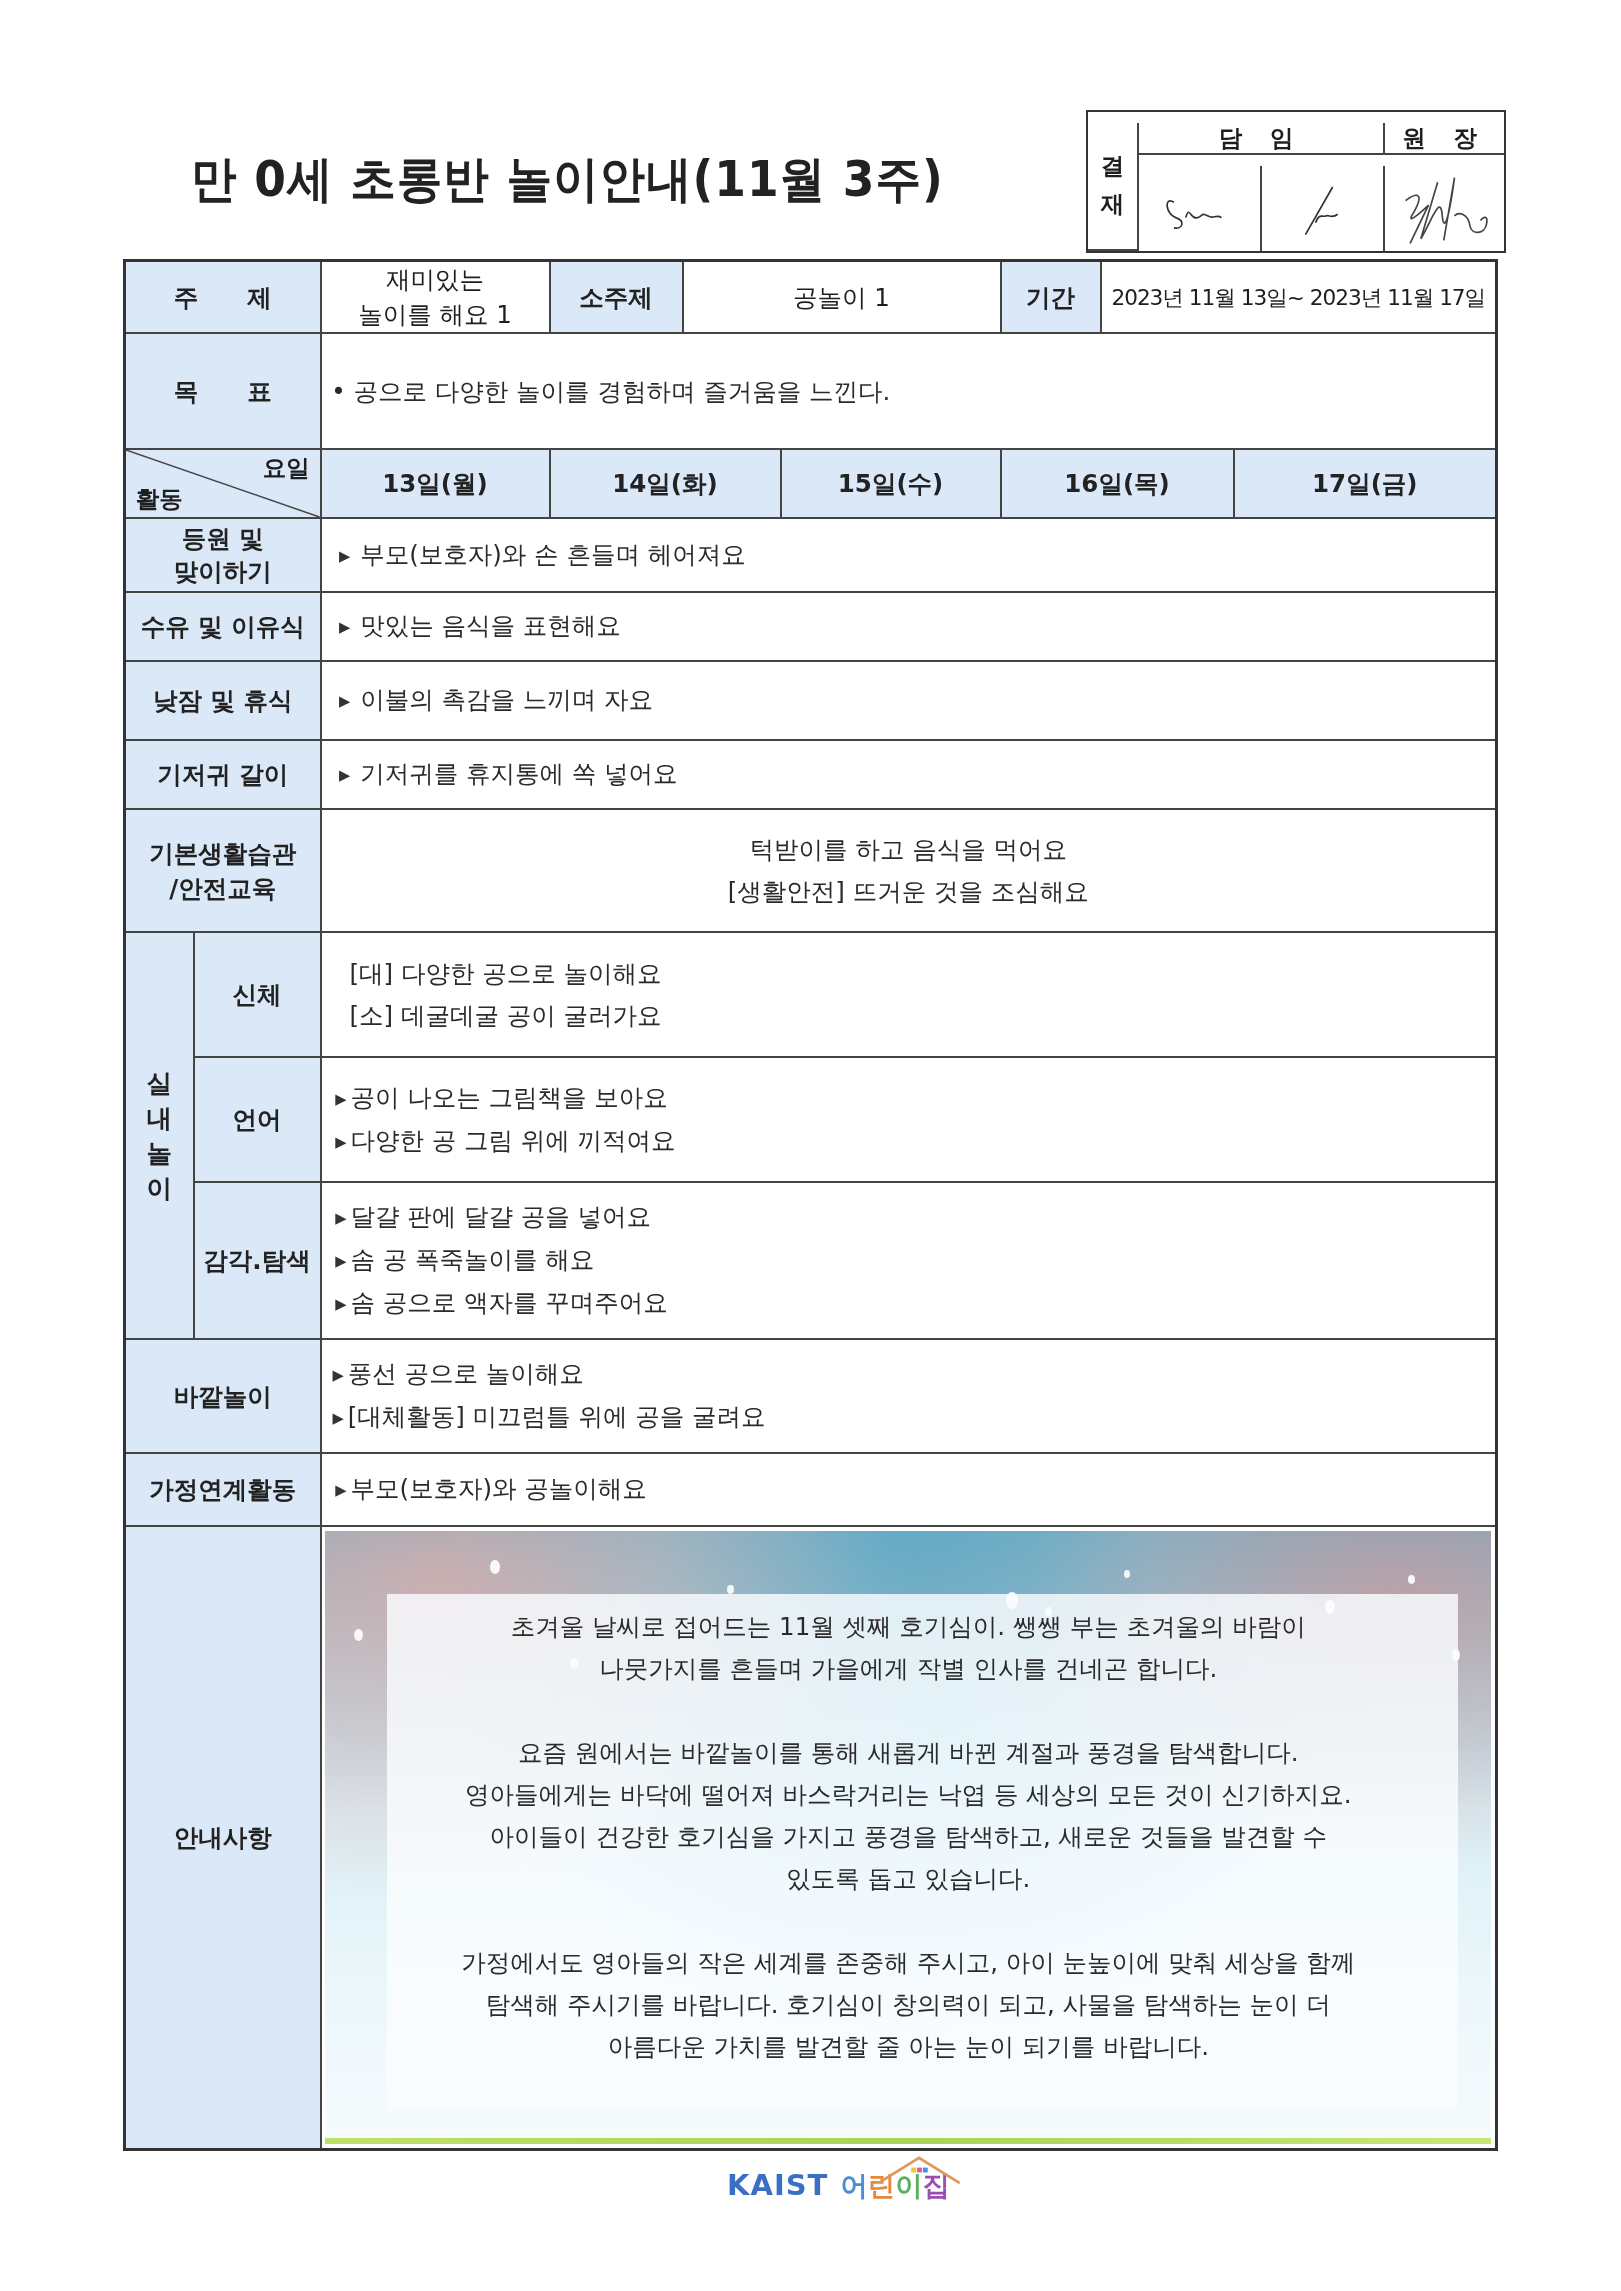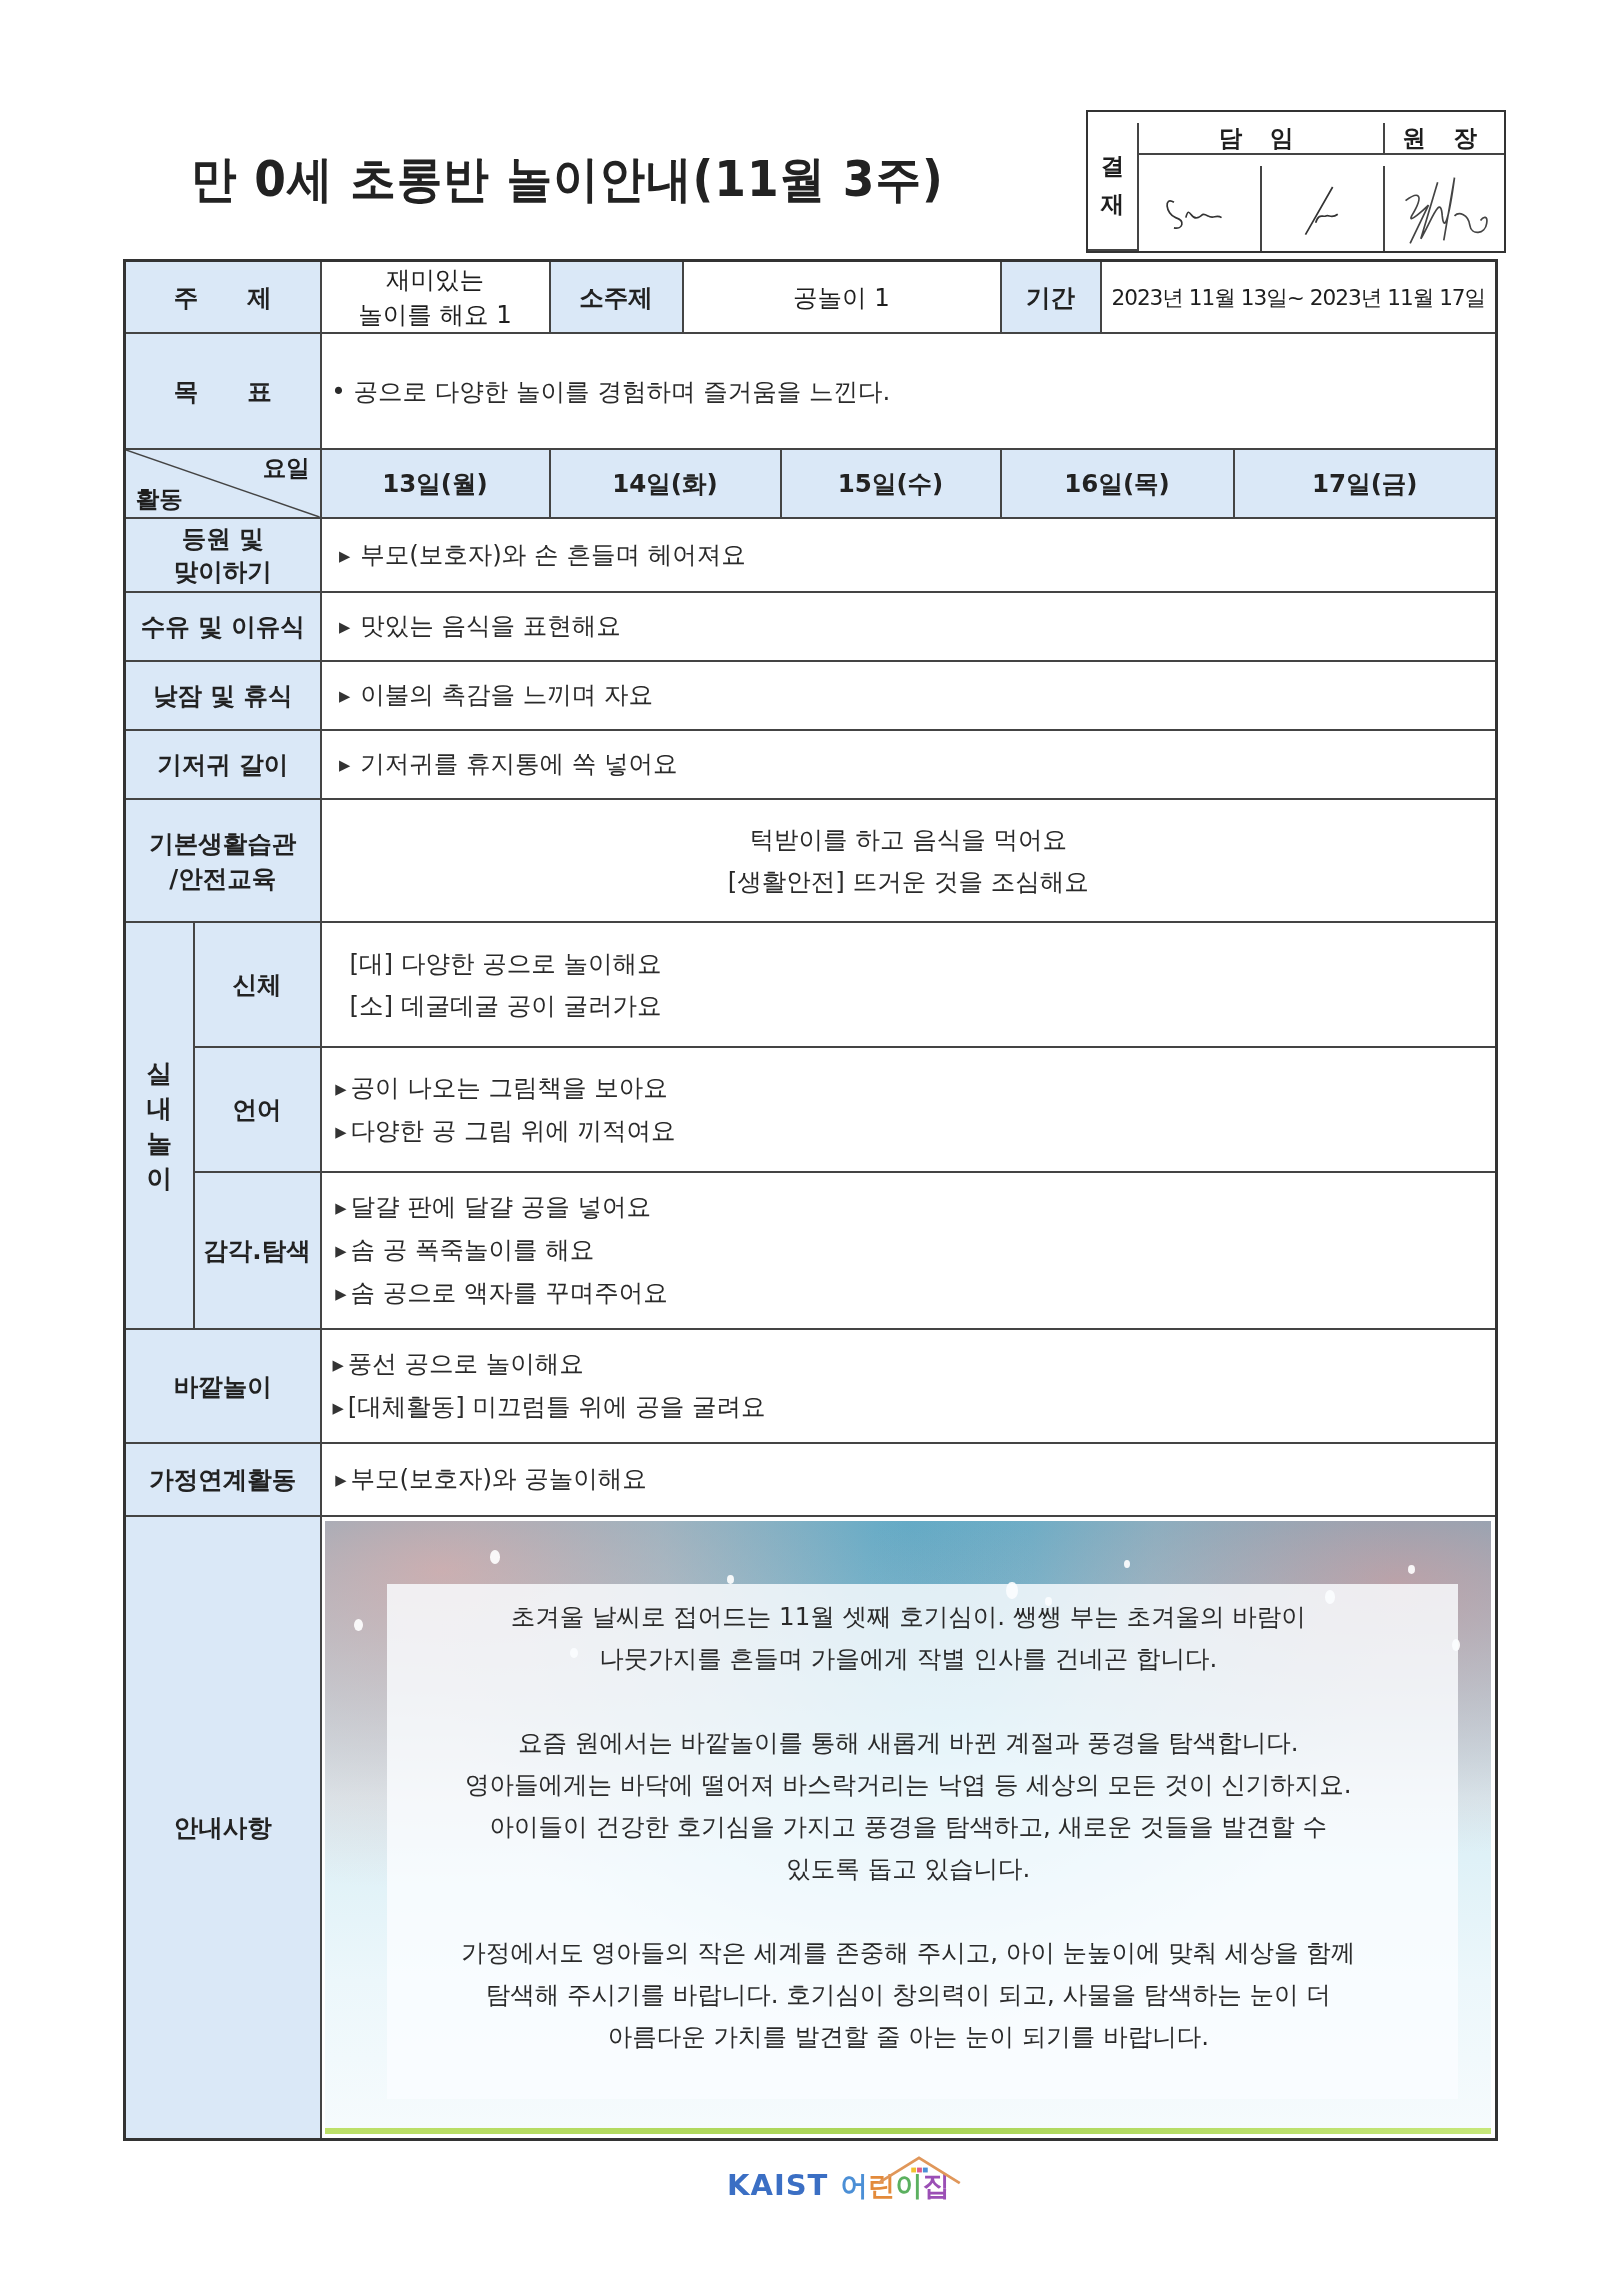--- a/index.html
+++ b/index.html
@@ -165,21 +165,21 @@
     </td>
   </tr>
 
   <tr style="height:69px">
     <td colspan="2" class="hd">수유 및 이유식</td>
     <td colspan="10" class="ct">
       <span class="line"><span class="tri">▶</span><span>맛있는 음식을 표현해요</span></span>
     </td>
   </tr>
 
-  <tr style="height:69px">
+  <tr style="height:79px">
     <td colspan="2" class="hd">낮잠 및 휴식</td>
     <td colspan="10" class="ct">
       <span class="line"><span class="tri">▶</span><span>이불의 촉감을 느끼며 자요</span></span>
     </td>
   </tr>
 
   <tr style="height:69px">
     <td colspan="2" class="hd">기저귀 갈이</td>
     <td colspan="10" class="ct">
       <span class="line"><span class="tri">▶</span><span>기저귀를 휴지통에 쏙 넣어요</span></span>

